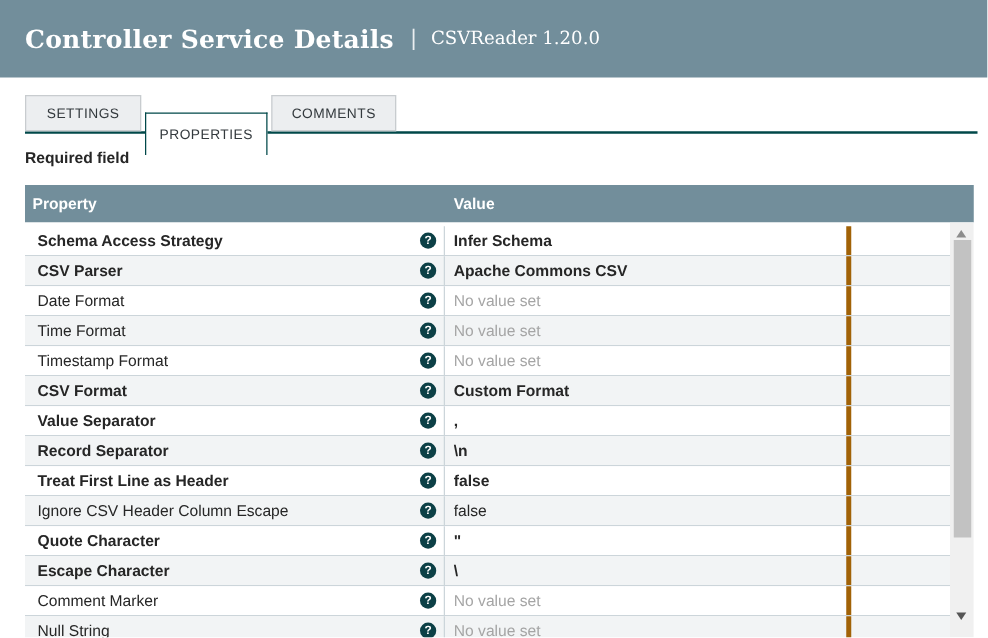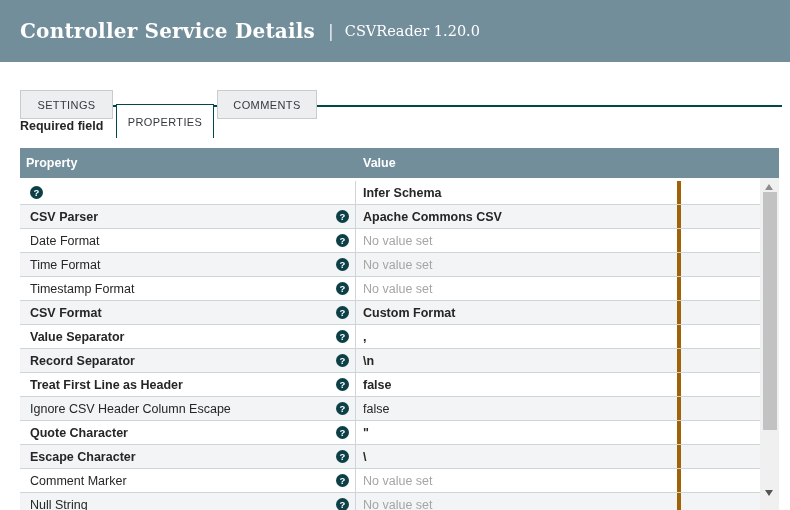--- a/index.html
+++ b/index.html
@@ -12,21 +12,21 @@
                    background: #728e9b; display: flex; align-items: center; padding-left: 20px; }
   .dialog-title { font-family: "DejaVu Serif", serif; font-weight: bold; font-size: 20px;
                   color: #ffffff; letter-spacing: 0.2px; }
   .dialog-sep { font-family: "DejaVu Serif", serif; color: rgba(255,255,255,0.85);
                 font-size: 17px; margin: 0 11px 0 13px; font-weight: normal; }
   .dialog-subtitle { font-family: "DejaVu Serif", serif; font-size: 14.5px; color: #ffffff; }
 
   
   .tab-line { position: absolute; left: 20px; top: 105px; width: 762px; height: 2px;
               background: #004849; }
-  .tab-bar { position: absolute; left: 20px; top: 88px; display: flex; z-index: 2; }
+  .tab-bar { position: absolute; left: 20px; top: 74px; display: flex; z-index: 2; }
   .tab { margin-top: 2px; height: 29px; background: #eceef0; border: 1px solid #c8cccf;
          display: flex; align-items: center; justify-content: center; margin-right: 3px;
          cursor: pointer; }
   .tab:nth-child(1) { width: 93px; }
   .tab:nth-child(2) { width: 98px; }
   .tab:nth-child(3) { width: 100px; }
   .tab.active { margin-top: 16px; height: 34px; background: #ffffff;
                 border: 1.5px solid #004849; border-bottom: none; }
   .tab-label { font-size: 11px; color: #33393d; letter-spacing: 0.4px; }
 
@@ -101,20 +101,21 @@
 
   <div class="grid-header">
     <span class="col-property">Property</span>
     <span class="col-value">Value</span>
   </div>
 
   <div class="grid-body">
     <div class="rows">
         <div class="row">
       <div class="cell prop">
+        <span class="prop-name required">Schema Access Strategy</span>
         <span class="help-icon">?</span>
       </div>
       <div class="cell val">
         <span class="required">Infer Schema</span>
       </div>
       <div class="cell extra"></div>
     </div>
         <div class="row alt">
       <div class="cell prop">
         <span class="prop-name required">CSV Parser</span>

